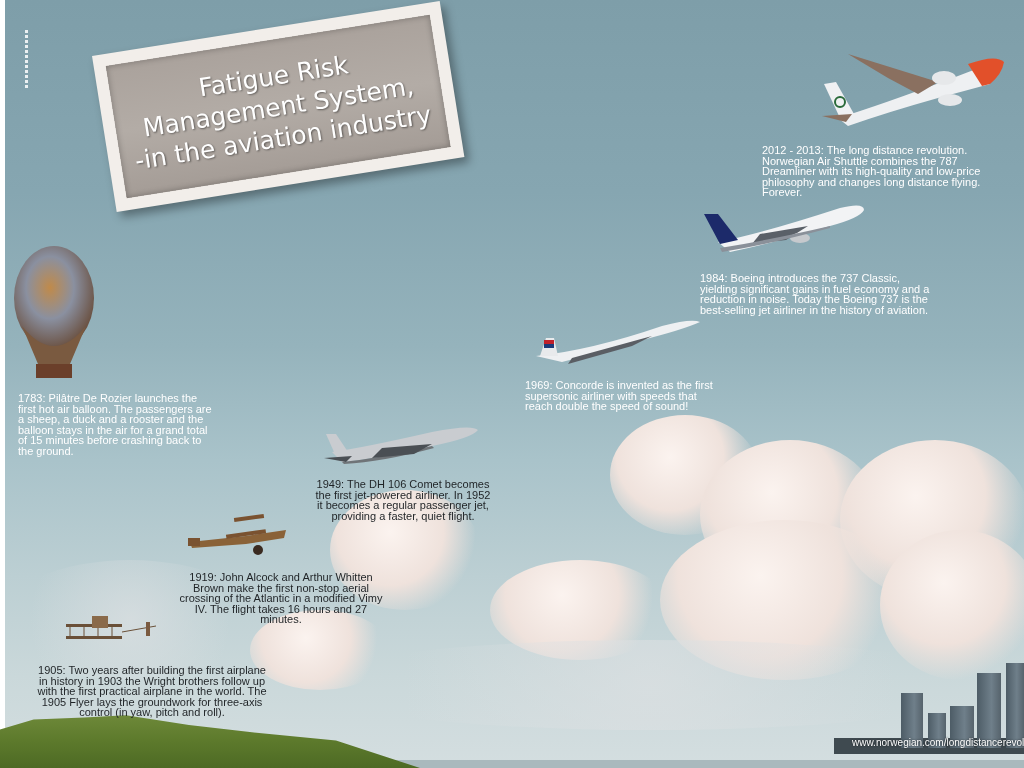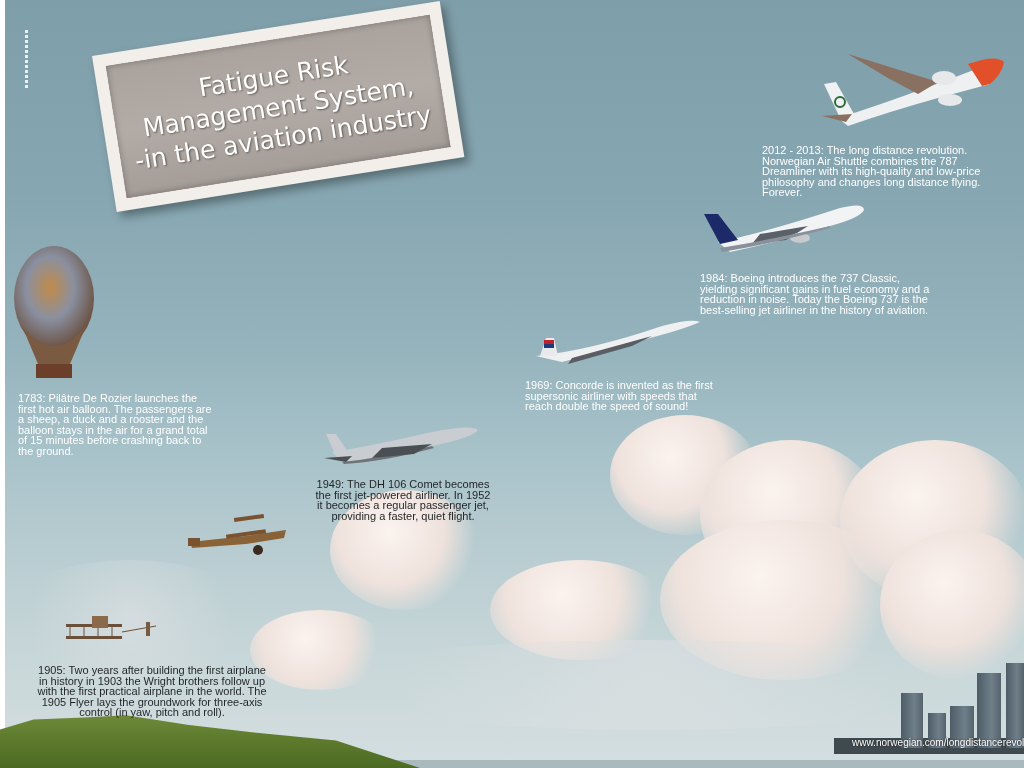--- a/index.html
+++ b/index.html
@@ -102,20 +102,21 @@
   </svg>
   <div class="caption dark" style="left:33px;top:665px;width:238px;">1905: Two years after building the first airplane in history in 1903 the Wright brothers follow up with the first practical airplane in the world. The 1905 Flyer lays the groundwork for three-axis control (in yaw, pitch and roll).</div>
 
   <svg class="plane" style="left:186px;top:510px;" width="104" height="48" viewBox="0 0 104 48">
     <path d="M4 32 L60 26 L100 20 L98 28 L60 34 L6 38 Z" fill="#8a6238"></path>
     <rect x="48" y="6" width="30" height="4" fill="#7a5230" transform="rotate(-8 63 8)"></rect>
     <rect x="40" y="22" width="40" height="4" fill="#7a5230" transform="rotate(-8 60 24)"></rect>
     <circle cx="72" cy="40" r="5" fill="#3a2a20"></circle>
     <rect x="2" y="28" width="12" height="8" fill="#7a5230"></rect>
   </svg>
+  <div class="caption dark" style="left:175px;top:572px;width:212px;">1919: John Alcock and Arthur Whitten Brown make the first non-stop aerial crossing of the Atlantic in a modified Vimy IV. The flight takes 16 hours and 27 minutes.</div>
 
   <svg class="plane" style="left:322px;top:418px;" width="160" height="52" viewBox="0 0 160 52">
     <path d="M10 34 Q40 30 110 14 Q150 6 156 12 Q150 20 110 28 Q60 40 20 44 Z" fill="#c9ccd0"></path>
     <path d="M20 44 Q60 40 110 28 L112 30 Q60 44 22 46 Z" fill="#6f7478"></path>
     <path d="M60 30 L110 26 L92 36 L50 40 Z" fill="#4a4f54"></path>
     <path d="M12 34 L4 16 L14 16 L26 34 Z" fill="#c9ccd0"></path>
     <path d="M2 40 L30 38 L24 44 Z" fill="#4a4f54"></path>
   </svg>
   <div class="caption dark" style="left:313px;top:479px;width:180px;">1949: The DH 106 Comet becomes the first jet-powered airliner. In 1952 it becomes a regular passenger jet, providing a faster, quiet flight.</div>
 

